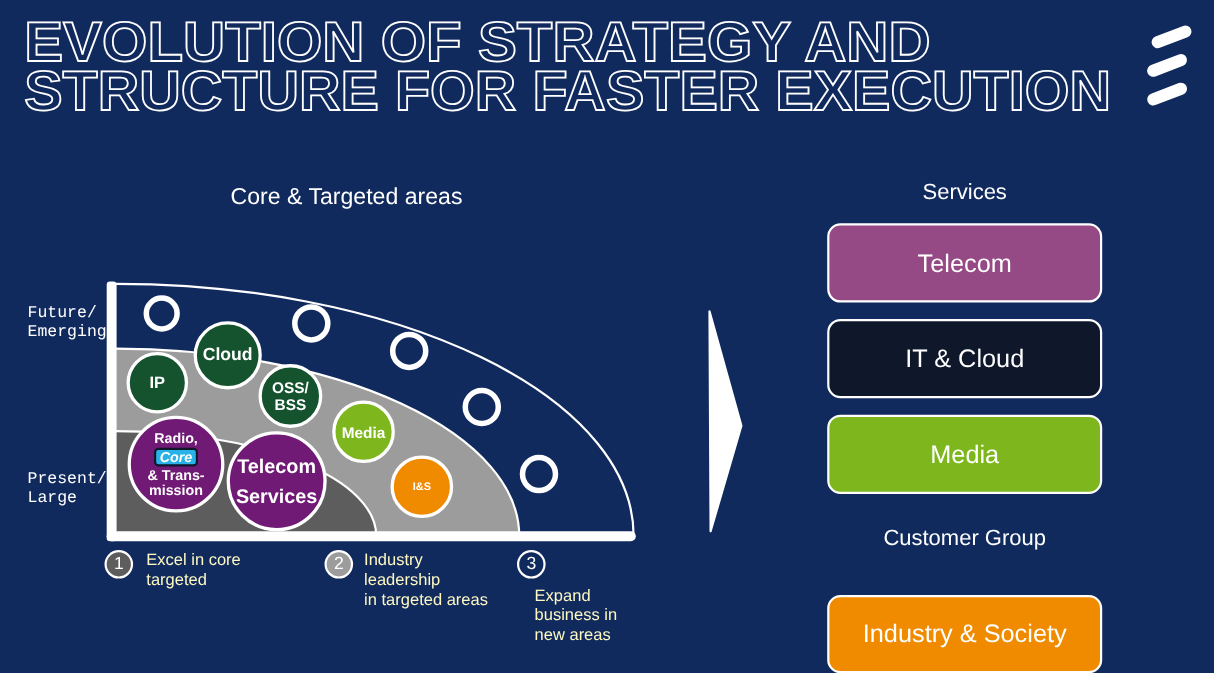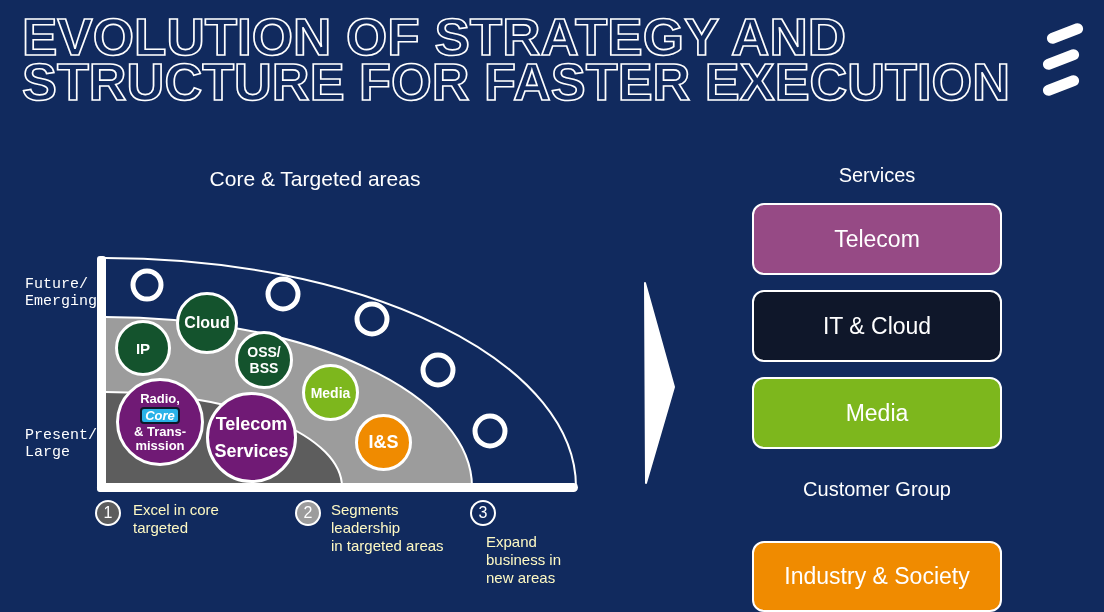--- a/index.html
+++ b/index.html
@@ -48,21 +48,21 @@
   .bg-blue{background:#14532d;}
   .bg-purple{background:#701a75;}
   .bg-green{background:#7db71d;}
   .bg-orange{background:#f08b00;}
   .b-ip{left:115px;top:320px;width:56px;height:56px;font-size:15px;}
   .b-cloud{left:176px;top:292px;width:62px;height:62px;font-size:16px;}
   .b-oss{left:235px;top:331px;width:58px;height:58px;font-size:14px;line-height:16px;}
   .b-media{left:302px;top:364px;width:57px;height:57px;font-size:14px;}
   .b-radio{left:116px;top:378px;width:88px;height:88px;font-size:13px;line-height:14px;}
   .b-telecom{left:206px;top:392px;width:91px;height:91px;font-size:18px;line-height:17px;gap:10px;}
-  .b-ias{left:355px;top:414px;width:57px;height:57px;font-size:18px;}
+  .b-ias{left:355px;top:414px;width:57px;height:57px;font-size:10px;}
   .core-highlight{
     display:inline-block;background:#29b2e8;border:2px solid #0f172a;
     border-radius:4px;padding:0 3px;line-height:13px;margin:1px 0;font-style:italic;
   }
 
   
   .step-badge{
     position:absolute;width:26px;height:26px;border-radius:50%;
     border:2px solid #fff;box-sizing:border-box;
     display:flex;align-items:center;justify-content:center;
@@ -172,21 +172,21 @@
     <span>1</span>
   </div>
   <div class="step-text text1">
     <div>Excel in core</div>
     <div>targeted</div>
   </div>
   <div class="step-badge badge2">
     <span>2</span>
   </div>
   <div class="step-text text2">
-    <div>Segments</div>
+    <div>Industry</div>
     <div>leadership</div>
     <div>in targeted areas</div>
   </div>
   <div class="step-badge badge3">
     <span>3</span>
   </div>
   <div class="step-text text3">
     <div>Expand</div>
     <div>business in</div>
     <div>new areas</div>

